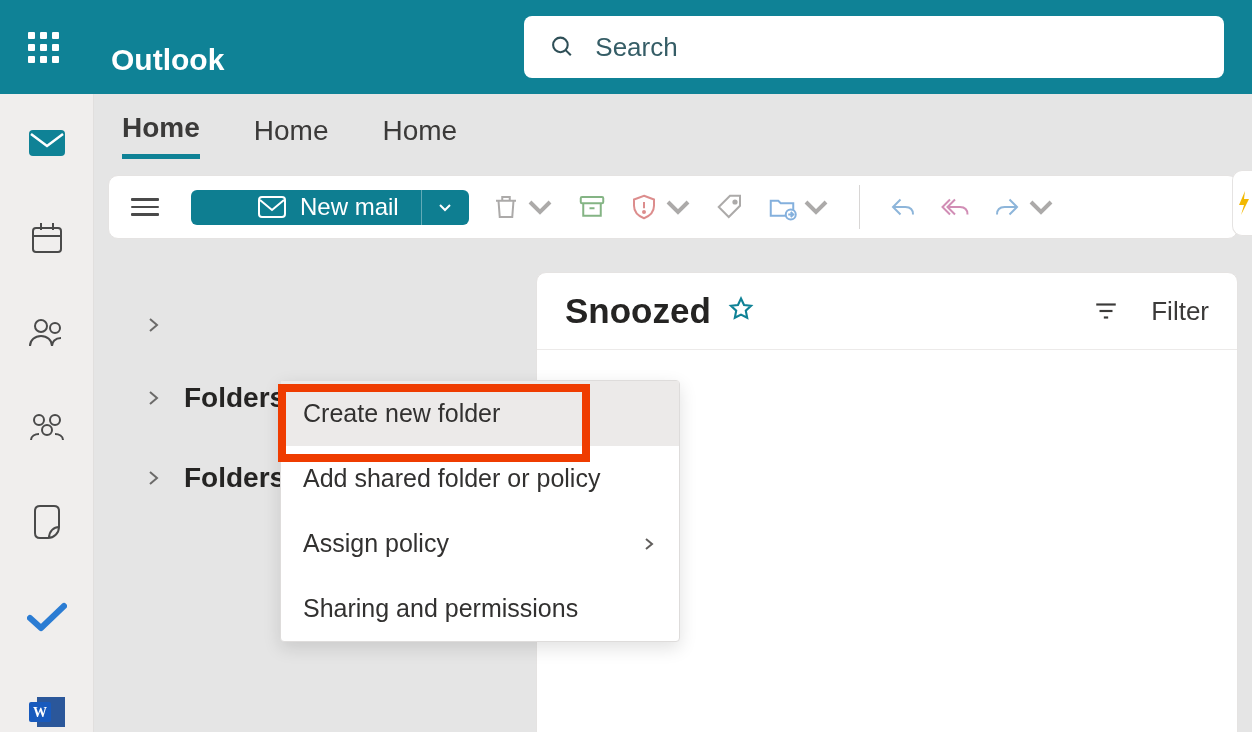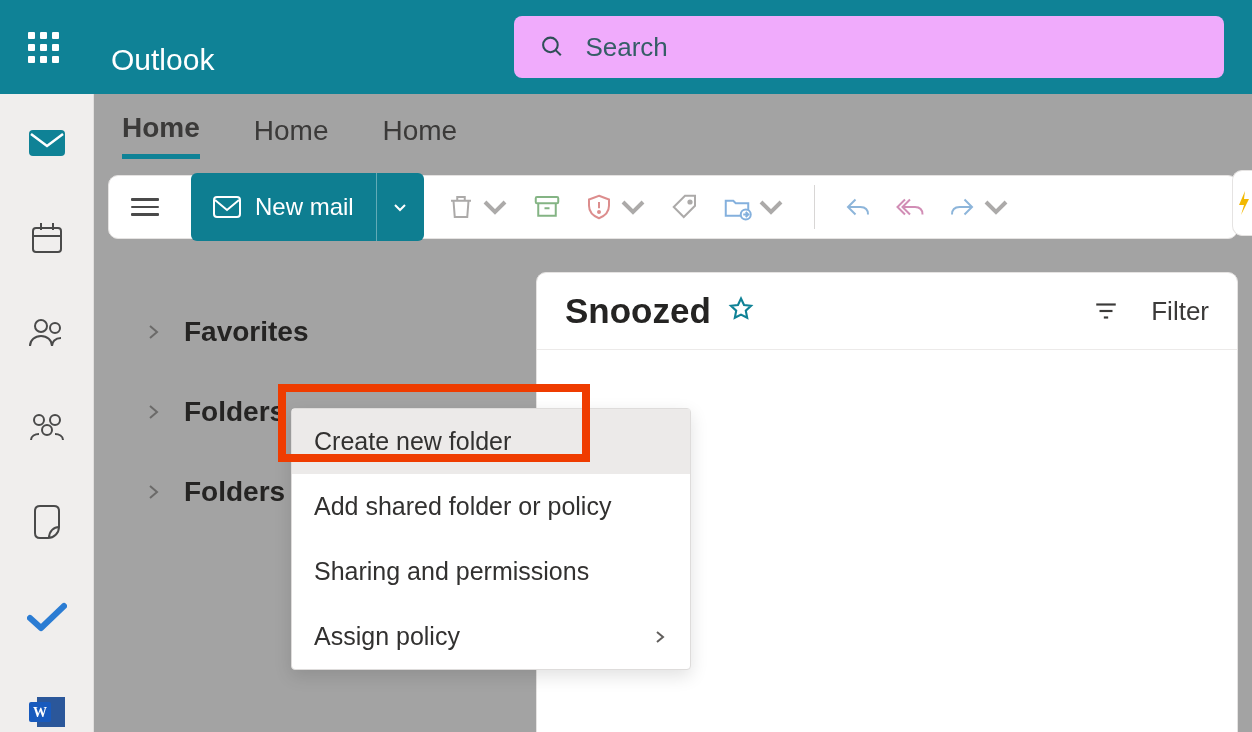--- a/index.html
+++ b/index.html
@@ -24,29 +24,29 @@
     display: grid;
     grid-template-columns: repeat(3, 7px);
     grid-template-rows: repeat(3, 7px);
     gap: 5px;
     margin-right: 52px;
   }
   .banner .waffle span { width:7px; height:7px; background:#fff; border-radius:1px; }
   .banner .brand {
     color: #fff;
     font-size: 30px;
-    font-weight: 400;
+    font-weight: 700;
     flex: 0 0 auto;
     margin-top: 26px;
   }
   .search-box {
     margin-left: 300px;
     height: 62px;
     flex: 1;
-    background: #f0abfc;
+    background: #ffffff;
     border-radius: 8px;
     display: flex;
     align-items: center;
     padding: 0 26px;
     max-width: 710px;
   }
   .search-box svg { width: 26px; height: 26px; stroke:#2f4f57; fill:none; stroke-width:2; }
   .search-box input {
     border: none; background: transparent; outline: none;
     font-size: 26px; color: #2f4f57; padding-left: 20px; width: 100%;
@@ -68,21 +68,21 @@
     gap: 56px;
   }
   .rail .rail-item { width: 40px; height: 40px; display:flex; align-items:center; justify-content:center; cursor:pointer; }
 
   
   .main {
     position: absolute;
     top: 94px; left: 94px;
     width: calc(100% - 94px);
     height: calc(100% - 94px);
-    background: #a3a3a3;
+    background: #e5e5e5;
   }
 
   .tabs {
     display: flex;
     align-items: center;
     gap: 54px;
     padding: 18px 28px 0 28px;
     font-size: 28px;
     color: #3b3a39;
   }
@@ -98,25 +98,26 @@
     display: flex;
     align-items: center;
     padding: 0 12px;
     gap: 22px;
   }
   .hamburger { display:flex; flex-direction:column; gap:5px; padding:0 10px; cursor:pointer; }
   .hamburger span { width:28px; height:2.5px; background:#4a4a4a; border-radius:1px; }
 
   .new-mail {
     display: flex;
-    height: 68px;
+    height: 35px;
     background: #0e7e91;
     color: #fff;
     border-radius: 6px;
     overflow: hidden;
+    padding-left: 45px;
   }
   .new-mail .nm-main { display:flex; align-items:center; gap:14px; padding:0 22px; font-size:24px; font-weight:500; cursor:pointer; }
   .new-mail .nm-caret { display:flex; align-items:center; justify-content:center; width:48px; border-left:1px solid rgba(255,255,255,.35); cursor:pointer; }
 
   .tool-icon { display:flex; align-items:center; gap:4px; cursor:pointer; opacity:.85; }
   .tool-icon svg { width:30px; height:30px; fill:none; stroke-width:1.6; }
   .caret-sm { width:12px; height:12px; }
   .divider { width:1px; height:44px; background:#d8d6d5; margin:0 6px; }
 
   
@@ -150,30 +151,29 @@
     border-bottom: 1px solid #eceae9;
   }
   .pane-title { font-size: 35px; font-weight:700; color:#252423; margin-right:16px; }
   .star { cursor:pointer; }
   .spacer { flex:1; }
   .filter { display:flex; align-items:center; gap:32px; font-size:26px; color:#3b3a39; cursor:pointer; }
 
   
   .context {
     position:absolute;
-    top: 408px; left: 280px;
+    top: 380px; left: 280px;
     width: 400px;
     background:#fff;
     border:1px solid #dedcdb;
     box-shadow: 0 6px 18px rgba(0,0,0,.12);
     border-radius:4px;
     z-index: 30;
     font-size:25px;
     color:#323130;
-    margin-left:11px;
   }
   .context .ctx-item {
     display:flex; align-items:center; justify-content:space-between;
     padding: 18px 22px;
     cursor:pointer;
   }
   .context .ctx-item.hl { background:#eceae9; }
 
   .highlight-box {
     position:absolute;
@@ -363,21 +363,20 @@
           <path d="M2 4l4 4 4-4" stroke="#9e9c9b" fill="none"></path>
         </svg>
     </div>
   </div>
 
   <div class="folders">
     <div class="folder-row">
       <svg width="18" height="18" viewBox="0 0 18 18">
           <path d="M6 3l7 6-7 6" stroke="#6b6a69" stroke-width="2" fill="none"></path>
         </svg>
-      <span>Favorites</span>
     </div>
     <div class="folder-row">
       <svg width="18" height="18" viewBox="0 0 18 18">
           <path d="M6 3l7 6-7 6" stroke="#6b6a69" stroke-width="2" fill="none"></path>
         </svg>
       <span>Folders</span>
     </div>
     <div class="folder-row">
       <svg width="18" height="18" viewBox="0 0 18 18">
           <path d="M6 3l7 6-7 6" stroke="#6b6a69" stroke-width="2" fill="none"></path>
@@ -415,23 +414,23 @@
 </div>
 
 <div class="context">
   <div class="ctx-item hl">
     <span>Create new folder</span>
   </div>
   <div class="ctx-item">
     <span>Add shared folder or policy</span>
   </div>
   <div class="ctx-item">
-    <span>Sharing and permissions</span>
-  </div>
-  <div class="ctx-item">
     <span>Assign policy</span>
     <svg width="16" height="16" viewBox="0 0 16 16">
         <path d="M5 3l6 5-6 5" stroke="#605e5c" stroke-width="2" fill="none"></path>
       </svg>
   </div>
+  <div class="ctx-item">
+    <span>Sharing and permissions</span>
+  </div>
 </div>
 
 <div class="highlight-box"></div>
 
 </body></html>

